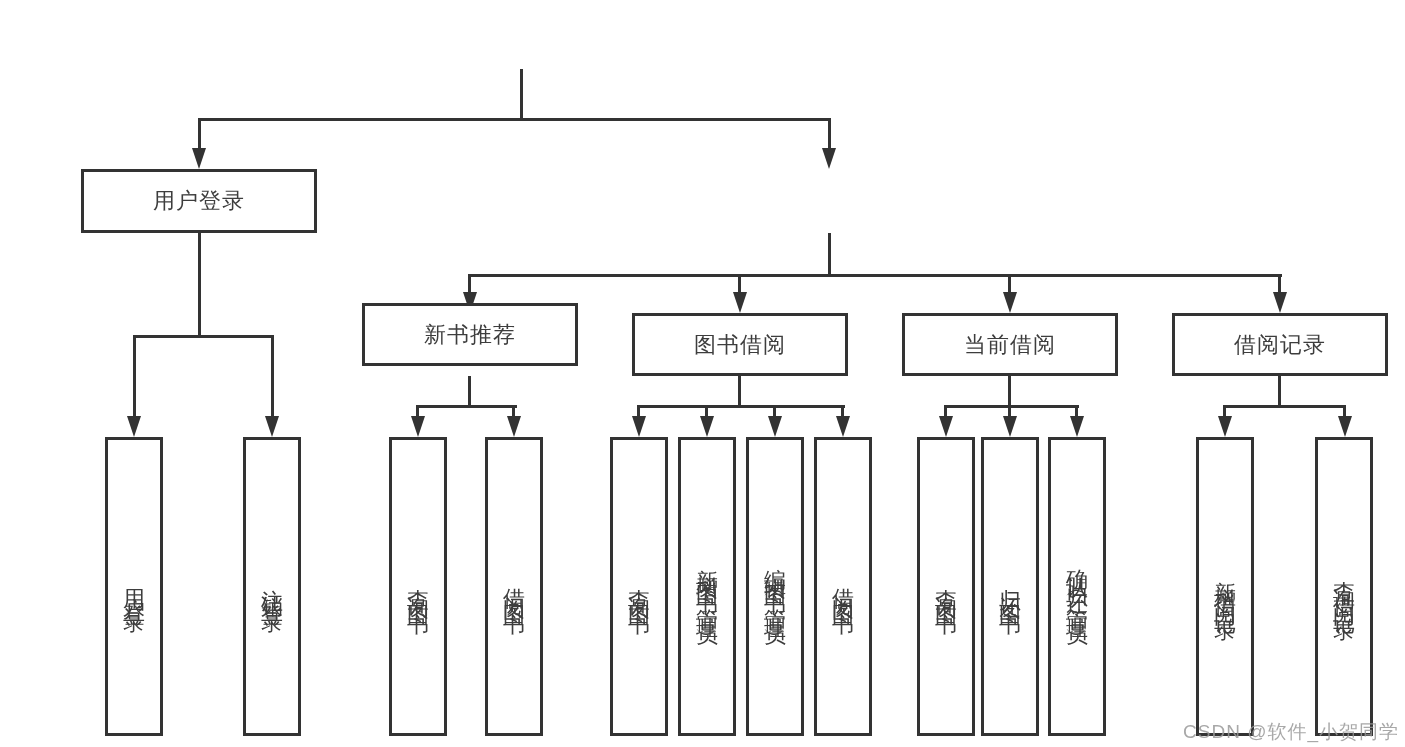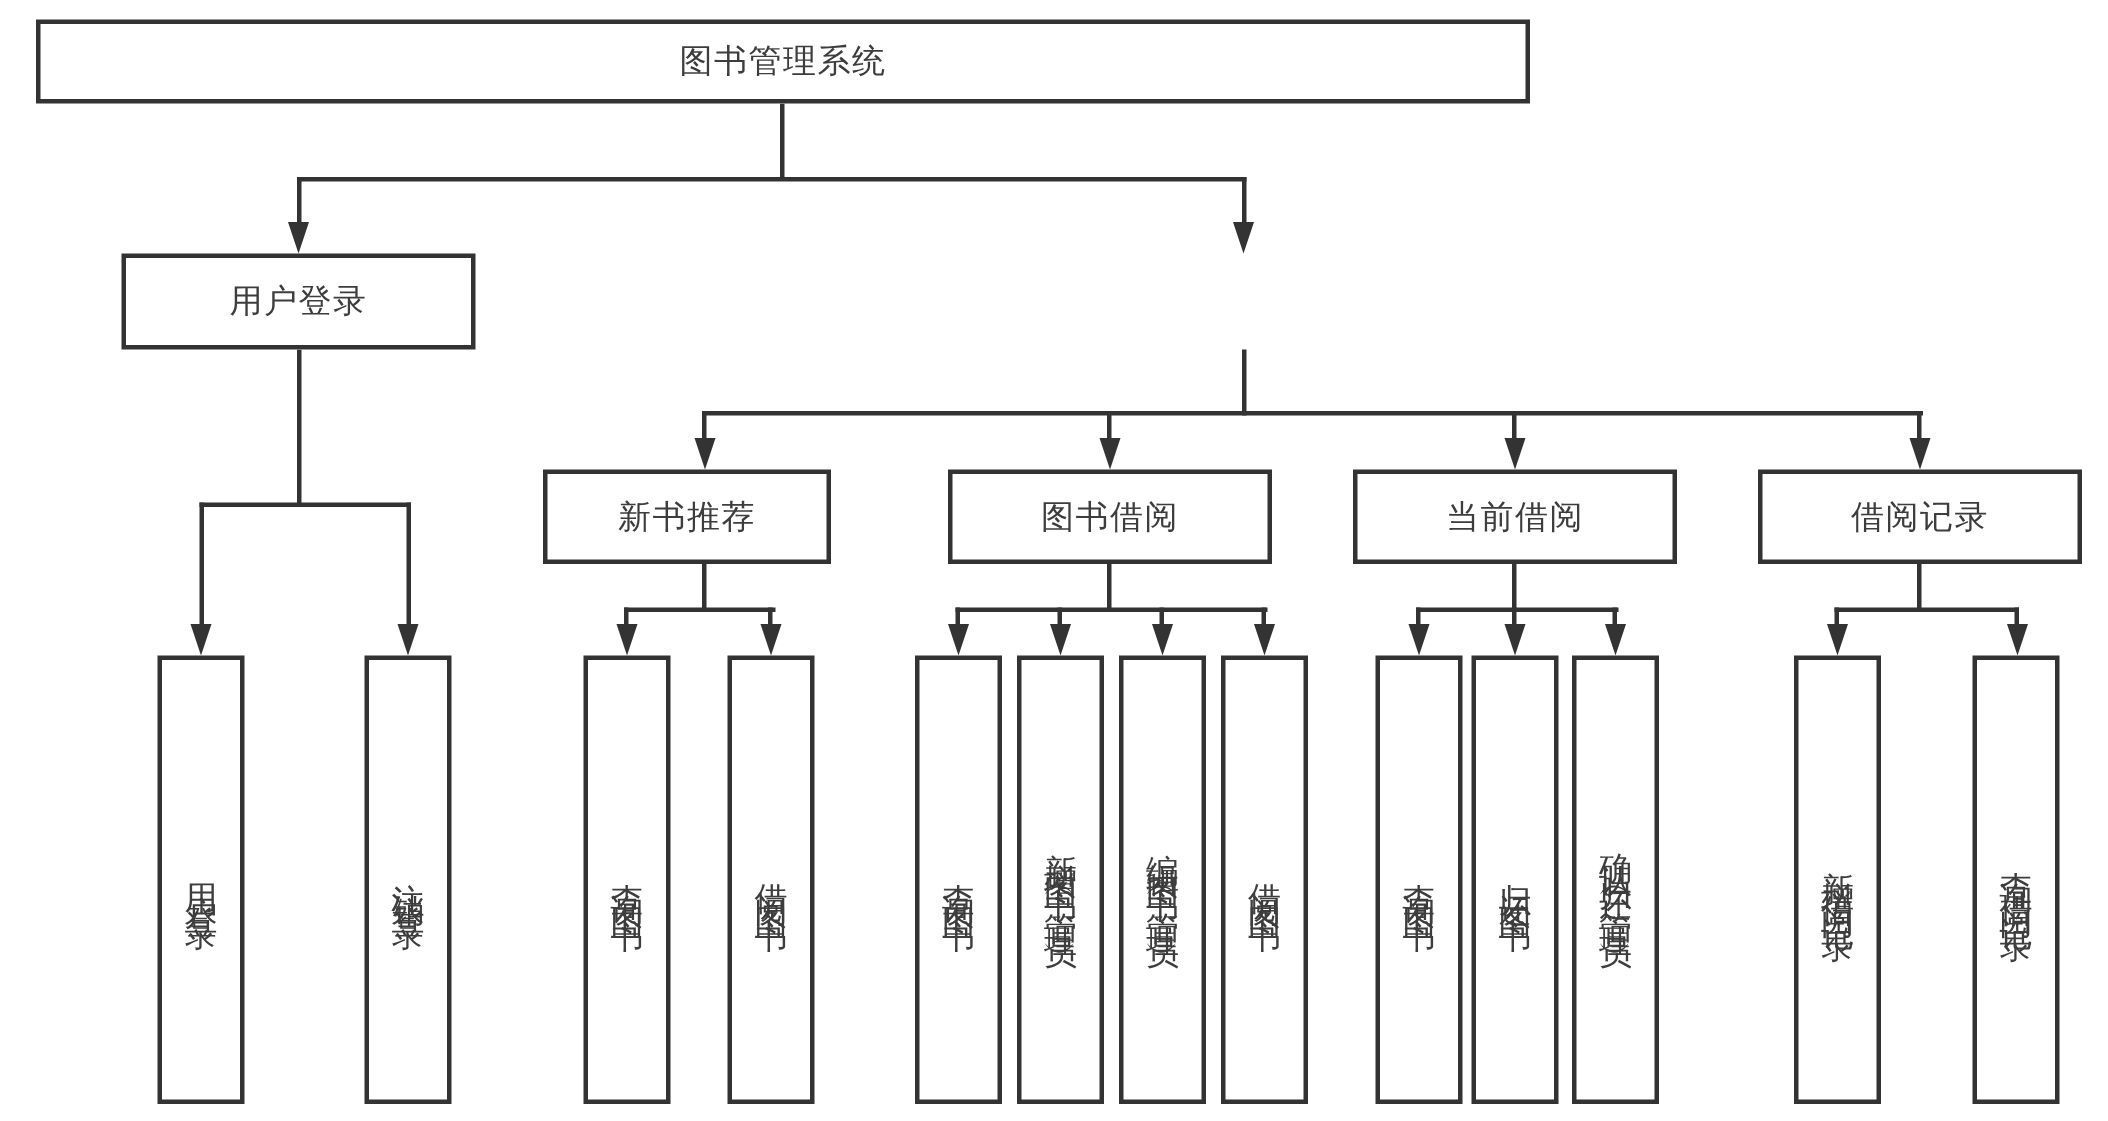--- a/index.html
+++ b/index.html
@@ -49,23 +49,20 @@
     opacity: 0.85;
     z-index: 5;
     letter-spacing: 1px;
   }
 </style>
 </head>
 <body>
 
 <div id="canvas">
 
-  <div class="box" style="left:24px; top:13px; width:996px; height:56px;">
-    <span>图书管理系统</span>
-  </div>
 
   <div class="vline" style="left:520px; top:69px; height:51px;"></div>
   <div class="hline" style="left:198px; top:118px; width:633px;"></div>
   <div class="vline" style="left:198px; top:118px; height:34px;"></div>
   <div class="arrow" style="left:192px; top:148px;"></div>
   <div class="vline" style="left:828px; top:118px; height:34px;"></div>
   <div class="arrow" style="left:822px; top:148px;"></div>
 
   <div class="box" style="left:81px; top:169px; width:236px; height:64px;">
     <span>用户登录</span>
@@ -82,21 +79,21 @@
   <div class="hline" style="left:468px; top:274px; width:814px;"></div>
   <div class="vline" style="left:468px; top:274px; height:22px;"></div>
   <div class="arrow" style="left:463px; top:292px;"></div>
   <div class="vline" style="left:738px; top:274px; height:22px;"></div>
   <div class="arrow" style="left:733px; top:292px;"></div>
   <div class="vline" style="left:1008px; top:274px; height:22px;"></div>
   <div class="arrow" style="left:1003px; top:292px;"></div>
   <div class="vline" style="left:1278px; top:274px; height:22px;"></div>
   <div class="arrow" style="left:1273px; top:292px;"></div>
 
-  <div class="box" style="left:362px; top:313px; width:192px; height:63px;">
+  <div class="box" style="left:362px; top:303px; width:216px; height:63px;">
     <span>新书推荐</span>
   </div>
   <div class="box" style="left:632px; top:313px; width:216px; height:63px;">
     <span>图书借阅</span>
   </div>
   <div class="box" style="left:902px; top:313px; width:216px; height:63px;">
     <span>当前借阅</span>
   </div>
   <div class="box" style="left:1172px; top:313px; width:216px; height:63px;">
     <span>借阅记录</span>
@@ -173,14 +170,15 @@
     <span class="vtext">确认归还（管理员）</span>
   </div>
 
   <div class="box" style="left:1196px; top:437px; width:58px; height:299px;">
     <span class="vtext">新增借阅记录</span>
   </div>
   <div class="box" style="left:1315px; top:437px; width:58px; height:299px;">
     <span class="vtext">查询借阅记录</span>
   </div>
 
+  <div class="watermark">CSDN @软件_小贺同学</div>
 
 </div>
 
 </body></html>

